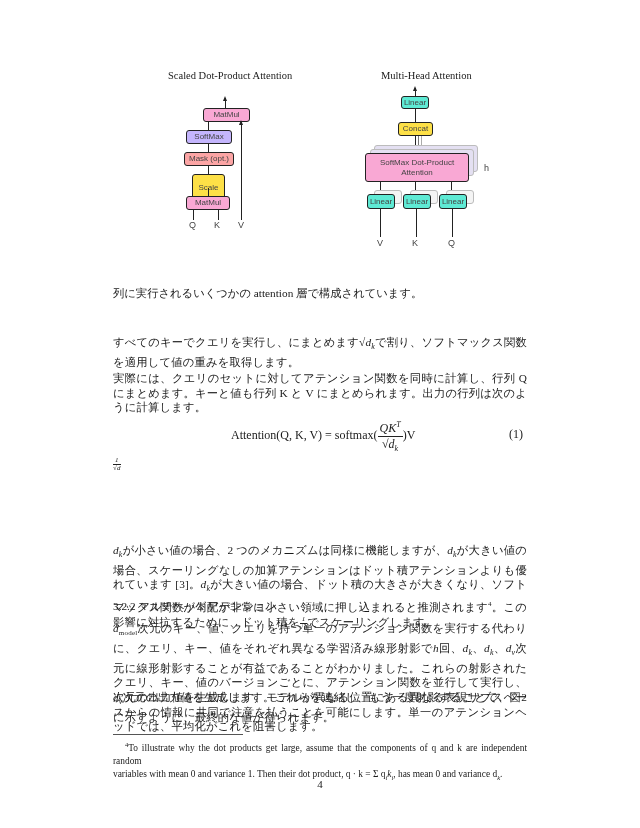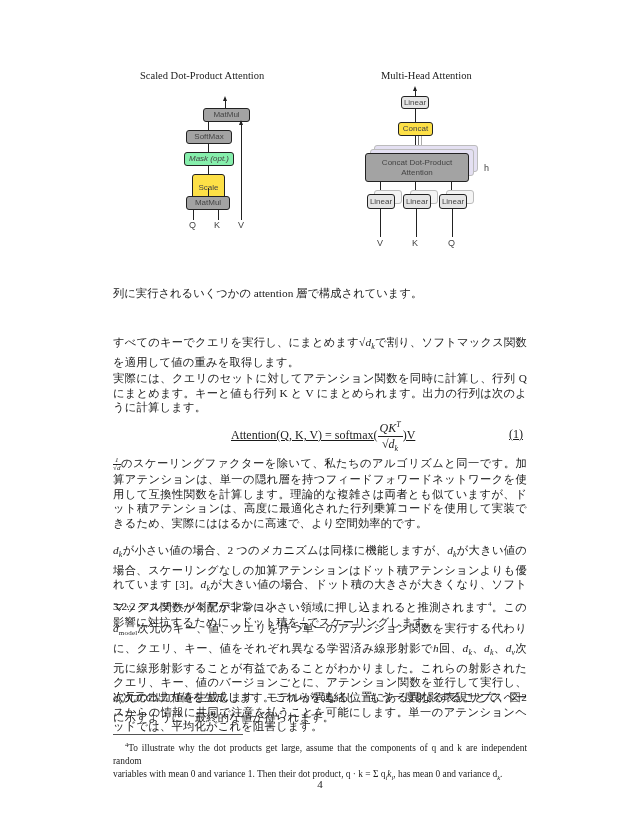--- a/index.html
+++ b/index.html
@@ -4,47 +4,47 @@
   <style>
     html, body { margin: 0; padding: 0; background: #ffffff; }
     body { width: 640px; height: 828px; position: relative; overflow: hidden;
       font-family: "Liberation Serif", "DejaVu Serif", serif; color: #1a1a1a; }
     .abs { position: absolute; }
     .fig-title { font-size: 10.5px; white-space: nowrap; }
     .box { position: absolute; border: 1.3px solid #222; border-radius: 3px;
       font-family: "Liberation Sans", "DejaVu Sans", sans-serif; font-size: 8px;
       color: #444; display: flex; align-items: center; justify-content: center;
       box-sizing: border-box; text-align: center; line-height: 1.15; }
-    .purple { background: #a3a3a3; text-align: right; }
-    .green { background: #a3a3a3; }
-    .pink { background: #86efac; font-style: italic; }
+    .purple { background: #f9a8d4; text-align: right; }
+    .green { background: #c4b5fd; }
+    .pink { background: #fca5a5; }
     .yellow { background: #fde047; }
-    .grey { background: #e5e5e5; }
+    .grey { background: #5eead4; }
     .ghost { position: absolute; border: 1.2px solid #bcbcbc; border-radius: 3px; background: #f4f4f4; box-sizing: border-box; }
     .ghost.purple-g { background: #e4e0f2; }
     .vline { position: absolute; width: 1.3px; background: #222; }
     .arrow-up { position: absolute; width: 0; height: 0; border-left: 2.5px solid transparent; border-right: 2.5px solid transparent; border-bottom: 5px solid #222; }
     .lbl { position: absolute; font-family: "Liberation Sans", "DejaVu Sans", sans-serif; font-size: 9px; color: #444; }
     .para { position: absolute; left: 113px; width: 414px; font-size: 11.3px; line-height: 14.6px; text-align: justify; letter-spacing: 0.2px; }
     .caption { font-size: 11.3px; line-height: 14.6px; }
-    .eq { position: absolute; font-size: 12px; white-space: nowrap; text-decoration: underline; }
+    .eq { position: absolute; font-size: 12px; white-space: nowrap; }
     .frac { display: inline-block; vertical-align: middle; text-align: center; }
     .frac .num { display: block; border-bottom: 1px solid #222; padding: 0 2px; font-style: italic; }
     .frac .den { display: block; font-style: italic; }
     .heading { position: absolute; left: 113px; font-size: 11.3px; }
     .footrule { position: absolute; left: 113px; top: 734px; width: 130px; height: 0.8px; background: #555; }
     .footnote { position: absolute; left: 113px; width: 414px; font-size: 9.4px; line-height: 13px; text-align: justify; }
     .pagenum { position: absolute; left: 0; width: 640px; top: 778px; text-align: center; font-size: 11px; }
     i { font-style: italic; }
   </style>
 </head>
 <body>
 
 <div>
-  <div class="abs fig-title" style="left:140px; top:70px;">Scaled Dot-Product Attention</div>
+  <div class="abs fig-title" style="left:168px; top:70px;">Scaled Dot-Product Attention</div>
   <div class="abs fig-title" style="left:381px; top:70px;">Multi-Head Attention</div>
 
   <div>
     <div class="vline" style="left:225px; top:98px; height:10px;"></div>
     <div class="arrow-up" style="left:223px; top:96px;"></div>
     <div class="box purple" style="left:203px; top:108px; width:47px; height:14px;">MatMul</div>
     <div class="vline" style="left:208px; top:122px; height:8px;"></div>
     <div class="box green" style="left:186px; top:130px; width:46px; height:14px;">SoftMax</div>
     <div class="vline" style="left:208px; top:144px; height:8px;"></div>
     <div class="box pink" style="left:184px; top:152px; width:50px; height:14px;">Mask (opt.)</div>
@@ -67,21 +67,21 @@
     <div class="box grey" style="left:401px; top:96px; width:28px; height:13px;">Linear</div>
     <div class="vline" style="left:415px; top:109px; height:13px;"></div>
     <div class="box yellow" style="left:398px; top:122px; width:35px; height:14px;">Concat</div>
     <div class="vline" style="left:415px; top:136px; height:15px;"></div>
     <div class="vline" style="left:418px; top:136px; height:15px; background:#777;"></div>
     <div class="vline" style="left:421px; top:136px; height:15px; background:#aaa;"></div>
 
     <div class="ghost purple-g" style="left:374px; top:145px; width:104px; height:27px;"></div>
     <div class="ghost purple-g" style="left:370px; top:149px; width:104px; height:27px;"></div>
     <div class="box purple" style="left:365px; top:153px; width:104px; height:29px; flex-direction:column;">
-      <span>Concat Dot-Product</span>
+      <span>SoftMax Dot-Product</span>
       <span>Attention</span>
     </div>
     <div class="lbl" style="left:484px; top:163px;">h</div>
 
     <div class="vline" style="left:380px; top:182px; height:12px;"></div>
     <div class="vline" style="left:415px; top:182px; height:12px;"></div>
     <div class="vline" style="left:451px; top:182px; height:12px;"></div>
 
     <div class="ghost" style="left:374px; top:190px; width:28px; height:14px;"></div>
     <div class="ghost" style="left:410px; top:190px; width:28px; height:14px;"></div>
@@ -108,21 +108,21 @@
 </div>
 
 <div class="para" style="top:371px;">実際には、クエリのセットに対してアテンション関数を同時に計算し、行列 Q にまとめます。キーと値も行列 K と V にまとめられます。出力の行列は次のように計算します。</div>
 
 <div class="eq" style="left:231px; top:420px;">
   <span>Attention(Q, K, V) = softmax(</span><span class="frac"><span class="num"><span>QK</span><sup style="font-size:8px;">T</sup></span><span class="den"><span>√d</span><sub style="font-size:8px;">k</sub></span></span><span>)V</span>
 </div>
 <div class="eq" style="left:509px; top:427px;">(1)</div>
 
 <div class="para" style="top:456px;">
-  <span class="frac" style="font-size:7px; line-height:7px;"><span class="num">1</span><span class="den">√d</span></span><span>のスケーリングファクターを除いて、私たちのアルゴリズムと同一です。加算アテンションは、単一の隠れ層を持つフィードフォワードネットワークを使用して互換性関数を計算します。理論的な複雑さは両者とも似ていますが、ドット積アテンションは、高度に最適化された行列乗算コードを使用して実装できるため、実際にははるかに高速で、より空間効率的です。</span>
+  <span class="frac" style="font-size:7px; line-height:7px;"><span class="num">1</span><span class="den">√d</span></span>
 </div>
 
 <div class="para" style="top:543px;">
   <i>d</i><sub style="font-size:8px;"><i>k</i></sub><span>が小さい値の場合、2 つのメカニズムは同様に機能しますが、</span><i>d</i><sub style="font-size:8px;"><i>k</i></sub><span>が大きい値の場合、スケーリングなしの加算アテンションはドット積アテンションよりも優れています [3]。</span><i>d</i><sub style="font-size:8px;"><i>k</i></sub><span>が大きい値の場合、ドット積の大きさが大きくなり、ソフトマックス関数が勾配が非常に小さい領域に押し込まれると推測されます</span><sup style="font-size:7px;">4</sup><span>。この影響に対抗するために、ドット積を</span><span class="frac" style="font-size:7px; line-height:7px;"><span class="num">1</span><span class="den">√d</span></span><span>でスケーリングします。</span>
 </div>
 
 <div class="heading" style="top:599px;">3.2.2 マルチヘッドアテンション</div>
 
 <div class="para" style="top:621px;">
   <i>d</i><sub style="font-size:7px;">model</sub><span>次元のキー、値、クエリを持つ単一のアテンション関数を実行する代わりに、クエリ、キー、値をそれぞれ異なる学習済み線形射影で</span><i>h</i><span>回、</span><i>d</i><sub style="font-size:8px;"><i>k</i></sub>、<i>d</i><sub style="font-size:8px;"><i>k</i></sub>、<i>d</i><sub style="font-size:8px;"><i>v</i></sub><span>次元に線形射影することが有益であることがわかりました。これらの射影されたクエリ、キー、値のバージョンごとに、アテンション関数を並行して実行し、</span><i>d</i><sub style="font-size:8px;"><i>v</i></sub><span>次元の出力値を生成します。これらを連結し、もう一度射影することで、図2に示すように、最終的な値が得られます。</span>

